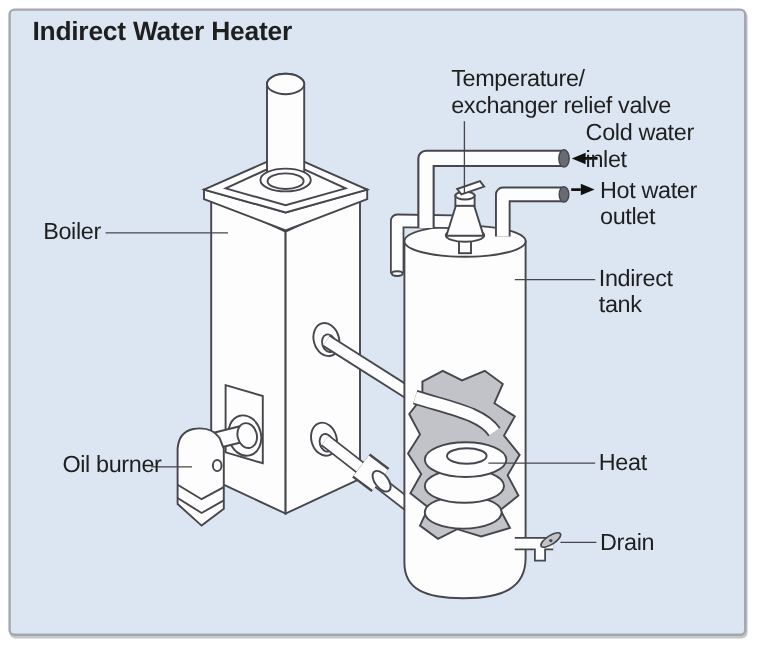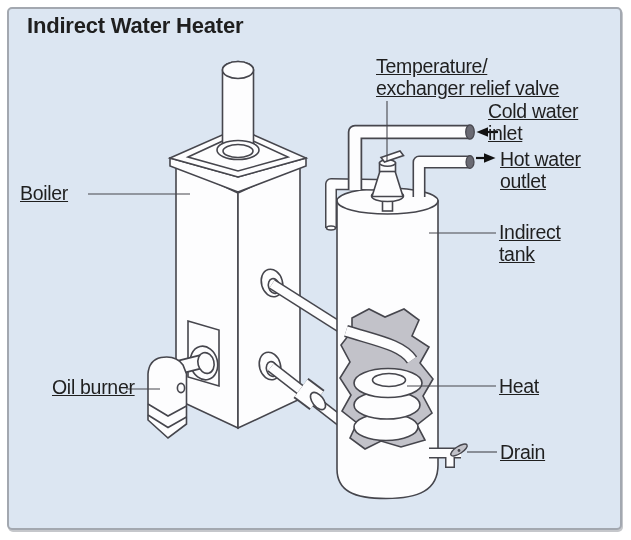--- a/index.html
+++ b/index.html
@@ -17,21 +17,21 @@
   .stage{position:relative;width:631px;height:540px;overflow:hidden;
          font-family:"Liberation Sans", sans-serif;}
   .panel{position:absolute;left:7px;top:7px;width:615px;height:523px;
          box-sizing:border-box;background:var(--panel-background);
          border:2px solid var(--panel-border);border-radius:5px;
          box-shadow:1px 2px 0 rgba(90,95,105,.35);}
   svg.diagram{position:absolute;left:0;top:0;width:631px;height:540px;}
   .title{position:absolute;left:27px;top:13px;margin:0;
          font-size:22px;font-weight:700;color:var(--text);letter-spacing:-0.2px;}
   .lbl{position:absolute;font-size:19.5px;line-height:22px;color:var(--text);
-       letter-spacing:-0.3px;white-space:nowrap;text-decoration:underline;}
+       letter-spacing:-0.3px;white-space:nowrap;}
   
   .fw{fill:var(--component-fill);stroke:var(--outline);stroke-width:1.6;}
   .fg{fill:var(--cutaway-gray);stroke:var(--outline);stroke-width:1.6;}
   .ln{fill:none;stroke:var(--outline);stroke-width:1.6;}
   .pipe-o{fill:none;stroke:var(--outline);}
   .pipe-i{fill:none;stroke:var(--component-fill);}
   .cap{fill:var(--pipe-cap-gray);stroke:var(--outline);stroke-width:1.2;}
   .leader{stroke:var(--outline);stroke-width:1.1;}
   .arrow{fill:var(--arrow-black);}
   .arrow-line{stroke:var(--arrow-black);stroke-width:2.2;}
@@ -145,21 +145,21 @@
     <g>
       <line class="arrow-line" x1="487" y1="132" x2="498" y2="132"></line>
       <polygon class="arrow" points="476.5,132 488,127.2 488,136.8"></polygon>
       <line class="arrow-line" x1="476" y1="158" x2="484" y2="158"></line>
       <polygon class="arrow" points="495.5,158 484,153.2 484,162.8"></polygon>
     </g>
   </svg>
 
   <h1 class="title">Indirect Water Heater</h1>
 
-  <div class="lbl" style="left:20px;top:182px">Boiler</div>
+  <div class="lbl" style="left:36px;top:182px">Boiler</div>
 
   <div class="lbl" style="left:52px;top:376px">Oil burner</div>
 
   <div class="lbl" style="left:376px;top:55px">
     <div>Temperature/</div>
     <div>exchanger relief valve</div>
   </div>
 
   <div class="lbl" style="left:488px;top:100px">
     <div>Cold water</div>

